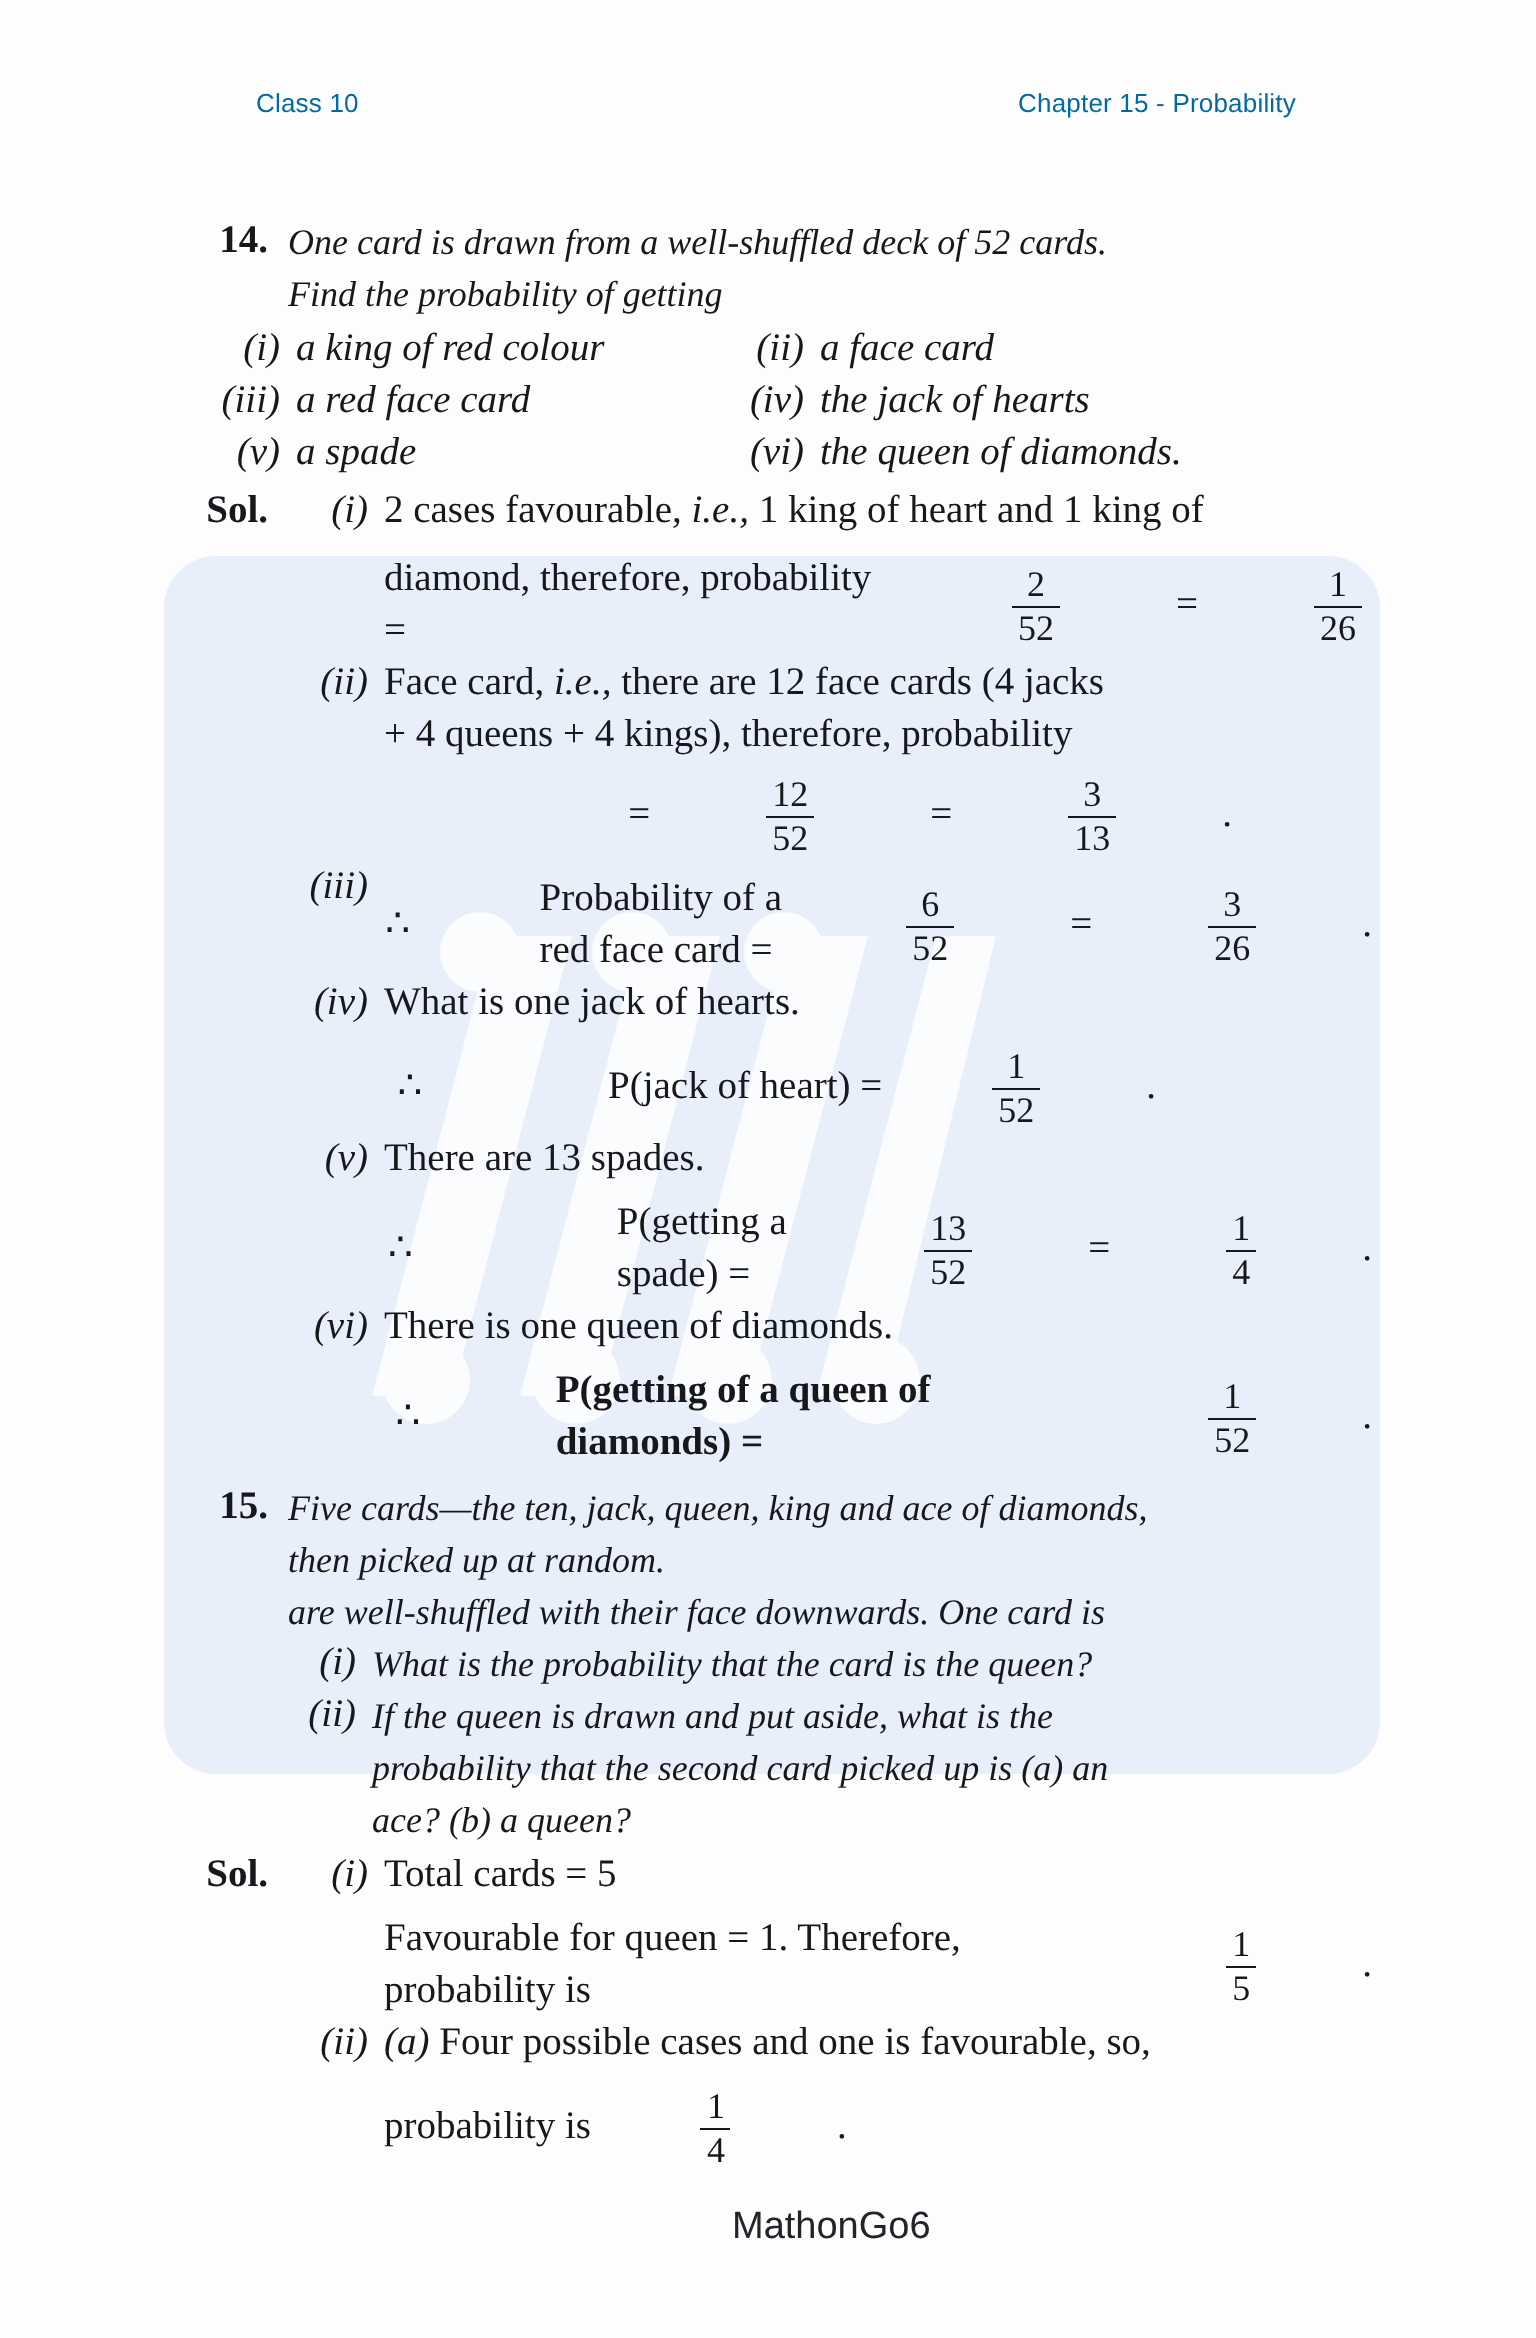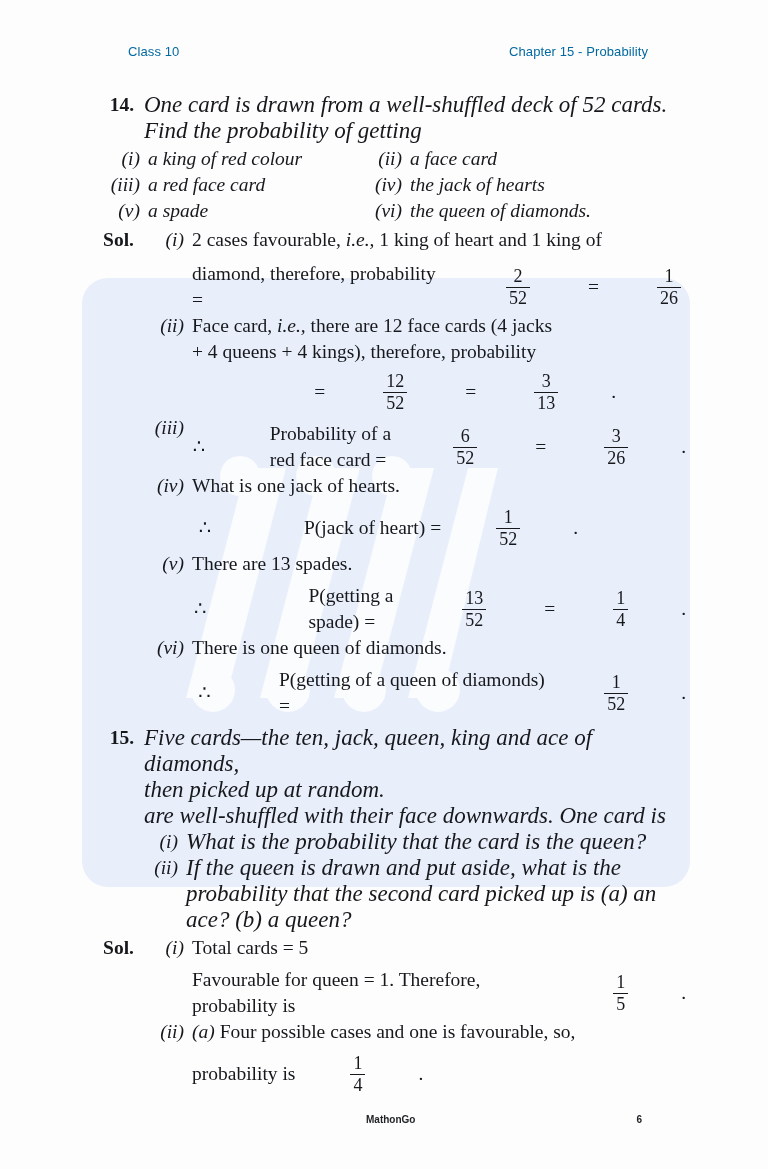--- a/index.html
+++ b/index.html
@@ -29,25 +29,23 @@
     font-size: 13px;
     color: #0369a1;
     letter-spacing: .1px;
   }
   .page-footer {
     position: absolute;
     bottom: 44px;
     left: 128px;
     right: 120px;
     display: flex;
-    justify-content: space-between;
     font-family: "Liberation Sans", sans-serif;
-    font-size: 10px;
+    font-size: 19px;
     color: #222429;
-    font-weight: bold;
   }
   .footer-brand { margin-left: 238px; }
   .footer-page  { margin-right: 6px; }
 
   
   .highlight-box {
     position: absolute;
     left: 82px;
     top: 278px;
     width: 608px;
@@ -64,21 +62,21 @@
     width: 330px;
     height: 300px;
     pointer-events: none;
     opacity: .85;
   }
 
   
   .content {
     position: absolute;
     left: 0;
-    top: 92px;
+    top: 108px;
     width: 764px;
   }
   .row {
     display: flex;
     align-items: flex-start;
     padding: 0 78px 0 96px;
   }
   .lbl {
     flex: 0 0 auto;
     text-align: right;
@@ -93,21 +91,21 @@
   .gap10 { width: 10px; flex: 0 0 auto; }
 
   .body-txt {
     flex: 1 1 auto;
     font-size: 19.5px;
     line-height: 26px;
   }
   .it { font-style: italic; }
   .q-txt {
     font-style: italic;
-    font-size: 23px;
+    font-size: 18px;
     line-height: 26px;
   }
 
   .subitems {
     padding: 0 78px 0 96px;
   }
   .sub-line {
     display: flex;
     align-items: baseline;
     line-height: 26px;
@@ -348,21 +346,21 @@
 
     <div class="row">
       <div class="lbl lbl-sol"></div>
       <div class="gap10"></div>
       <div class="lbl lbl-rn-wide" style="margin-left:-18px;">(vi)</div>
       <div class="gap8"></div>
       <div class="body-txt">
         <div>There is one queen of diamonds.</div>
         <div class="mathline" style="margin-top:6px;">
           <span class="therefore">∴</span>
-          <span class="tf" style="margin-left:14px;">P(getting of a queen of diamonds) =</span>
+          <span class="tf" style="margin-left:14px;font-weight:bold;">P(getting of a queen of diamonds) =</span>
           <span class="frac">
             <span class="num">1</span>
             <span class="den">52</span>
           </span>
           <span>.</span>
         </div>
       </div>
     </div>
 
     <div class="row" style="margin-top:6px;">

